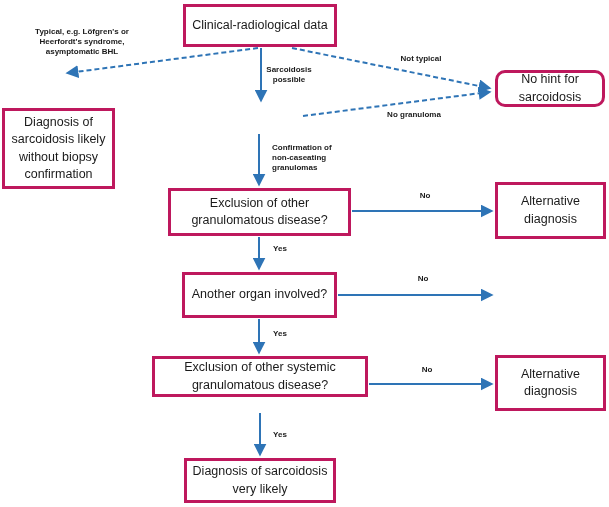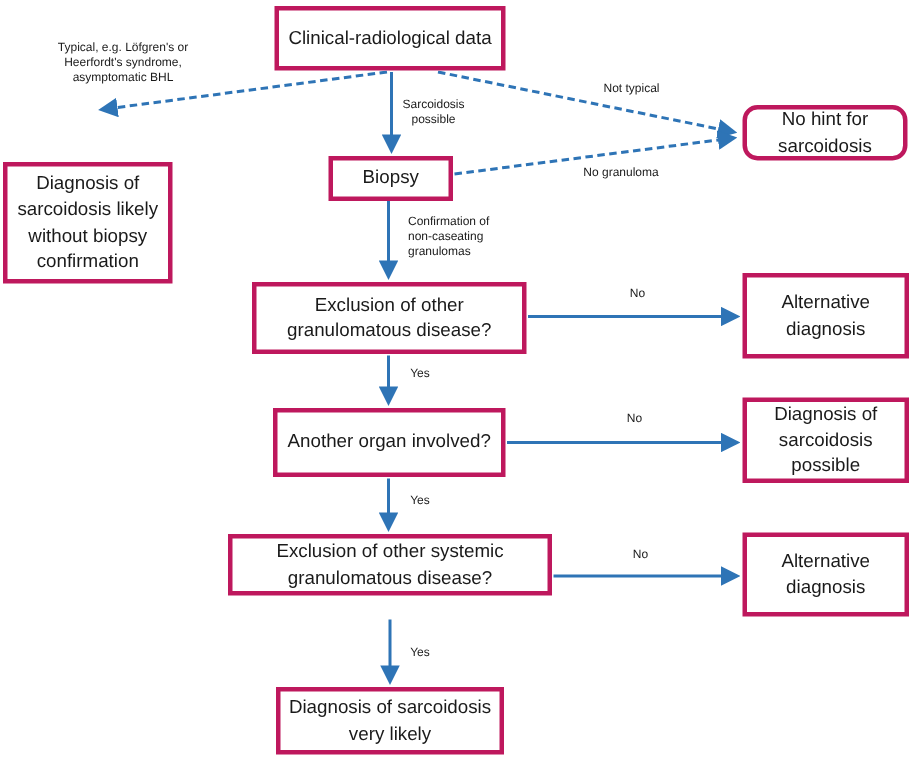--- a/index.html
+++ b/index.html
@@ -33,21 +33,21 @@
     text-align: center;
     display: flex;
     align-items: center;
     justify-content: center;
     padding: 1px 2px;
   }
   .edge-label {
     position: absolute;
     color: #1a1a1a;
     font-size: 8px;
-    font-weight: normal;
+    font-weight: bold;
     line-height: 1.25;
     text-align: center;
   }
   .edge-label.left-align {
     text-align: left;
   }
 </style>
 </head>
 <body>
 
@@ -74,29 +74,27 @@
     <line x1="338" y1="295" x2="491" y2="295" stroke="#2e74b6" stroke-width="2" marker-end="url(#ah)"></line>
     <line x1="369" y1="384" x2="491" y2="384" stroke="#2e74b6" stroke-width="2" marker-end="url(#ah)"></line>
   </svg>
 
   <div class="node" style="left:183px; top:4px; width:154px; height:43px;">Clinical-radiological data</div>
 
   <div class="node" style="left:2px; top:76px; width:113px; height:81px;margin-top:32px;">Diagnosis of sarcoidosis likely without biopsy confirmation</div>
 
   <div class="node" style="left:495px; top:70px; width:110px; height:37px;border-radius:10px;">No hint for sarcoidosis</div>
 
-  <div class="node" style="left:219px; top:104px; width:83px; height:30px;">Biopsy</div>
 
   <div class="node" style="left:168px; top:188px; width:183px; height:48px;">Exclusion of other granulomatous disease?</div>
 
   <div class="node" style="left:495px; top:182px; width:111px; height:57px;">Alternative diagnosis</div>
 
   <div class="node" style="left:182px; top:272px; width:155px; height:46px;">Another organ involved?</div>
 
-  <div class="node" style="left:495px; top:265px; width:111px; height:57px;">Diagnosis of sarcoidosis possible</div>
 
   <div class="node" style="left:152px; top:356px; width:216px; height:41px;">Exclusion of other systemic granulomatous disease?</div>
 
   <div class="node" style="left:495px; top:355px; width:111px; height:56px;">Alternative diagnosis</div>
 
   <div class="node" style="left:184px; top:458px; width:152px; height:45px;">Diagnosis of sarcoidosis very likely</div>
 
   <div class="edge-label" style="left:24px; top:27px; width:116px;">Typical, e.g. Löfgren's or Heerfordt's syndrome, asymptomatic BHL</div>
 
   <div class="edge-label" style="left:385px; top:54px; width:72px;">Not typical</div>

